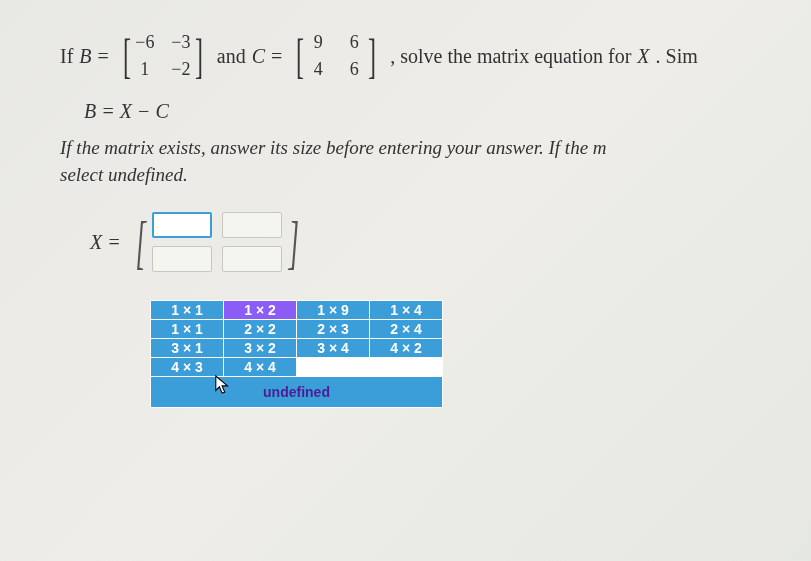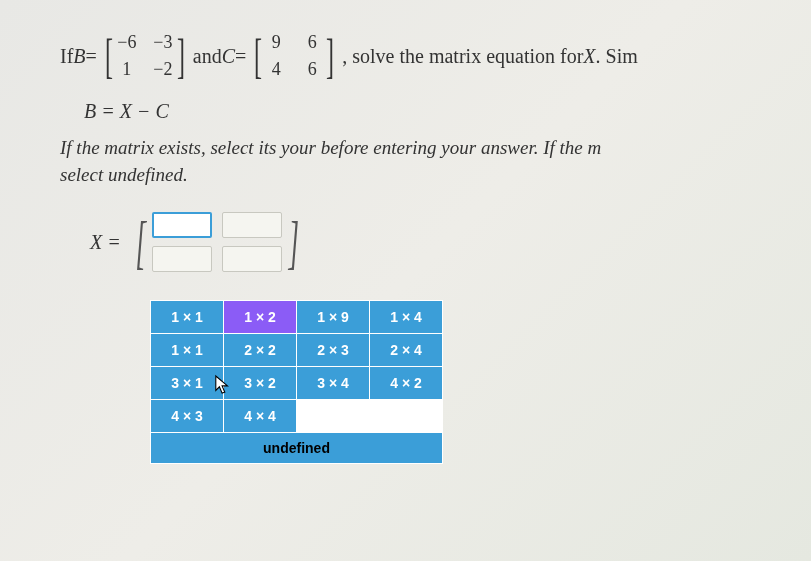--- a/index.html
+++ b/index.html
@@ -15,20 +15,21 @@
       color: #333;
       padding: 30px 20px 20px 60px;
       position: relative;
       overflow: hidden;
     }
     .problem-line {
       font-size: 20px;
       display: flex;
       align-items: center;
       flex-wrap: wrap;
+      gap: 6px;
       margin-bottom: 18px;
     }
     .matrix {
       display: inline-flex;
       align-items: center;
       margin: 0 4px;
     }
     .bracket {
       font-size: 48px;
       font-weight: 100;
@@ -106,32 +107,32 @@
       gap: 1px;
       background: #fff;
     }
     .size-cell {
       background: #3b9ed8;
       color: #fff;
       font-family: Arial, sans-serif;
       font-size: 14px;
       font-weight: bold;
       text-align: center;
-      padding: 8px 0;
+      padding: 1px 0;
       cursor: pointer;
       font-style: normal;
     }
     .size-cell.hover {
       background: #8b5cf6;
       position: relative;
     }
     .undefined-row {
       grid-column: 1 / -1;
       background: #3b9ed8;
-      color: #000000;
+      color: #4c1d95;
       font-family: Arial, sans-serif;
       font-size: 14px;
       font-weight: bold;
       text-align: center;
       padding: 7px 0;
       cursor: pointer;
       font-style: normal;
     }
     .cursor {
       position: absolute;
@@ -174,21 +175,21 @@
     <span class="bracket">]</span>
   </span>
   <span>,  solve the matrix equation for </span>
   <span class="italic">X</span>
   <span>. Sim</span>
 </div>
 
 <div class="equation">B = X − C</div>
 
 <div class="instruction">
-  <span>If the matrix exists, select its your before entering your answer. If the m</span><br>
+  <span>If the matrix exists, answer its size before entering your answer. If the m</span><br>
   <span>select undefined.</span>
 </div>
 
 <div class="answer-row">
   <span>X = </span>
   <span class="answer-matrix">
     <span class="answer-bracket">[</span>
     <span class="answer-grid">
       <span class="answer-cell active"></span>
       <span class="answer-cell"></span>

